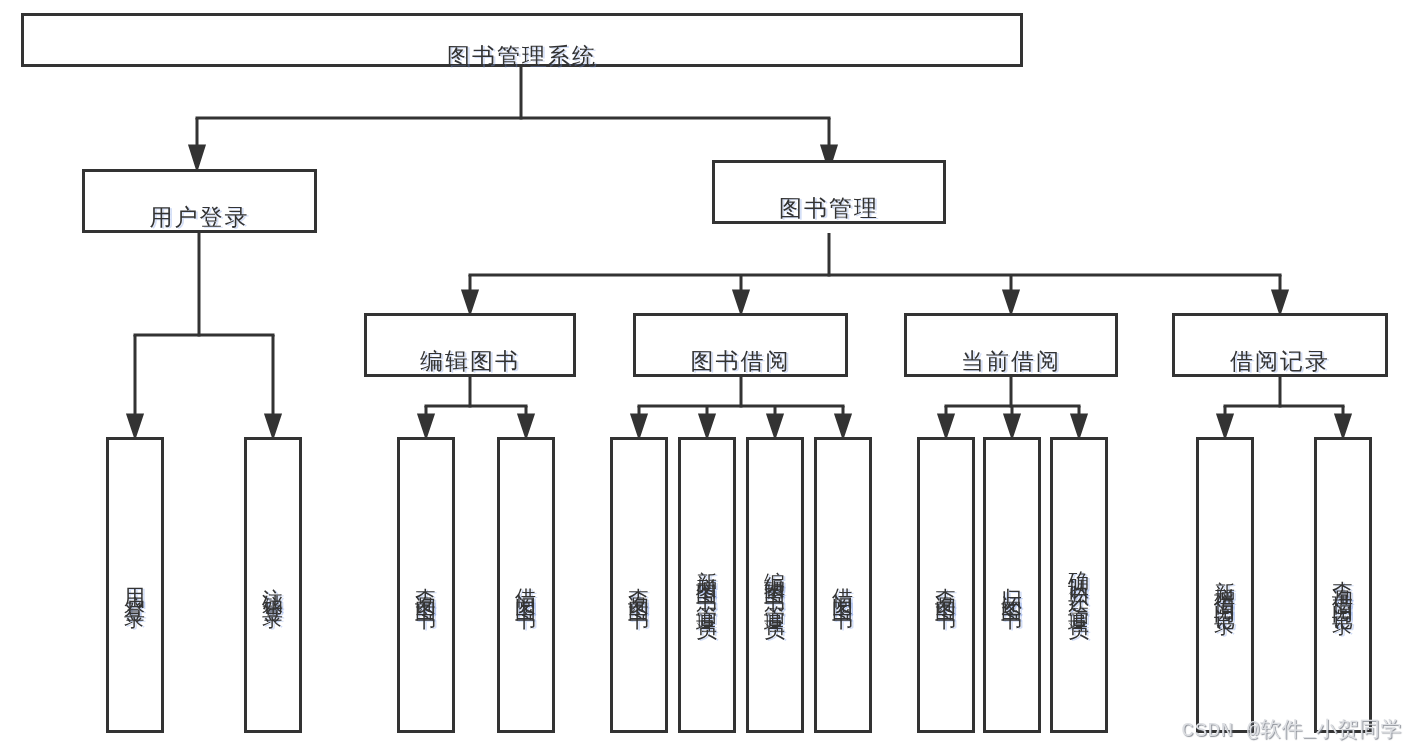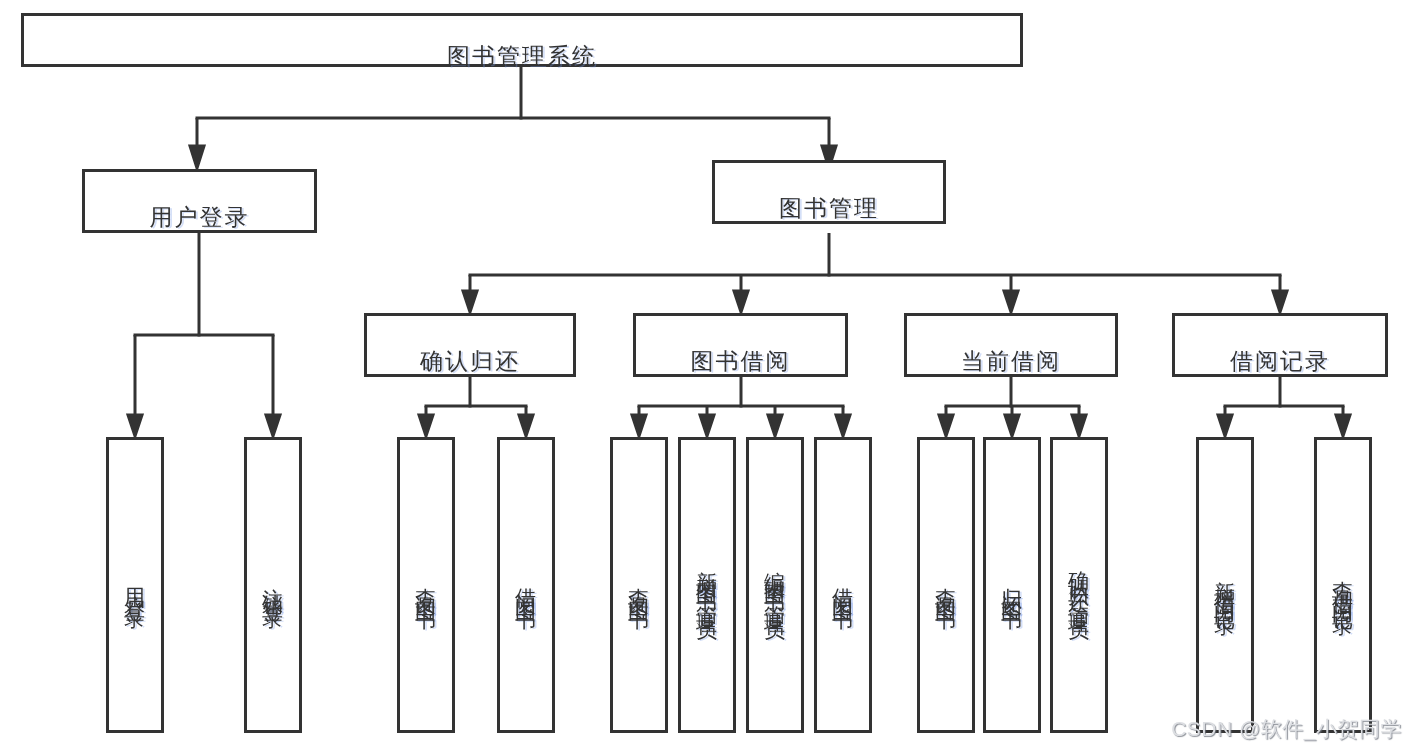--- a/index.html
+++ b/index.html
@@ -20,20 +20,21 @@
   }
   .vlabel {
     writing-mode:vertical-rl; text-orientation:mixed; line-height:1;
     font-size:21px; letter-spacing:7px; color:#333333; white-space:nowrap;
     text-shadow:2px 1px 0 rgba(120,155,230,0.33);
   }
   .watermark {
     position:absolute; right:3px; bottom:4px; z-index:6;
     font-size:21px; letter-spacing:0.5px; color:#dcdee2;
     text-shadow:1px 1px 1px rgba(110,115,125,0.8);
+    font-family:Liberation Mono, monospace;
   }
 </style>
 </head>
 <body>
 
 <div class="canvas">
 
   <svg class="wires" width="1405" height="747" viewBox="0 0 1405 747" fill="none" stroke="#333333" stroke-width="3">
 
     <line x1="521" y1="66" x2="521" y2="119.5"></line>
@@ -80,21 +81,21 @@
   </div>
 
   <div class="box" style="left:82px;top:169px;width:235px;height:64px">
     <span class="hlabel">用户登录</span>
   </div>
   <div class="box" style="left:712px;top:160px;width:234px;height:64px">
     <span class="hlabel">图书管理</span>
   </div>
 
   <div class="box" style="left:364px;top:313px;width:212px;height:64px">
-    <span class="hlabel">确认归还</span>
+    <span class="hlabel">编辑图书</span>
   </div>
   <div class="box" style="left:904px;top:313px;width:214px;height:64px">
     <span class="hlabel">当前借阅</span>
   </div>
   <div class="box" style="left:633px;top:313px;width:215px;height:64px">
     <span class="hlabel">图书借阅</span>
   </div>
   <div class="box" style="left:1172px;top:313px;width:216px;height:64px">
     <span class="hlabel">借阅记录</span>
   </div>

